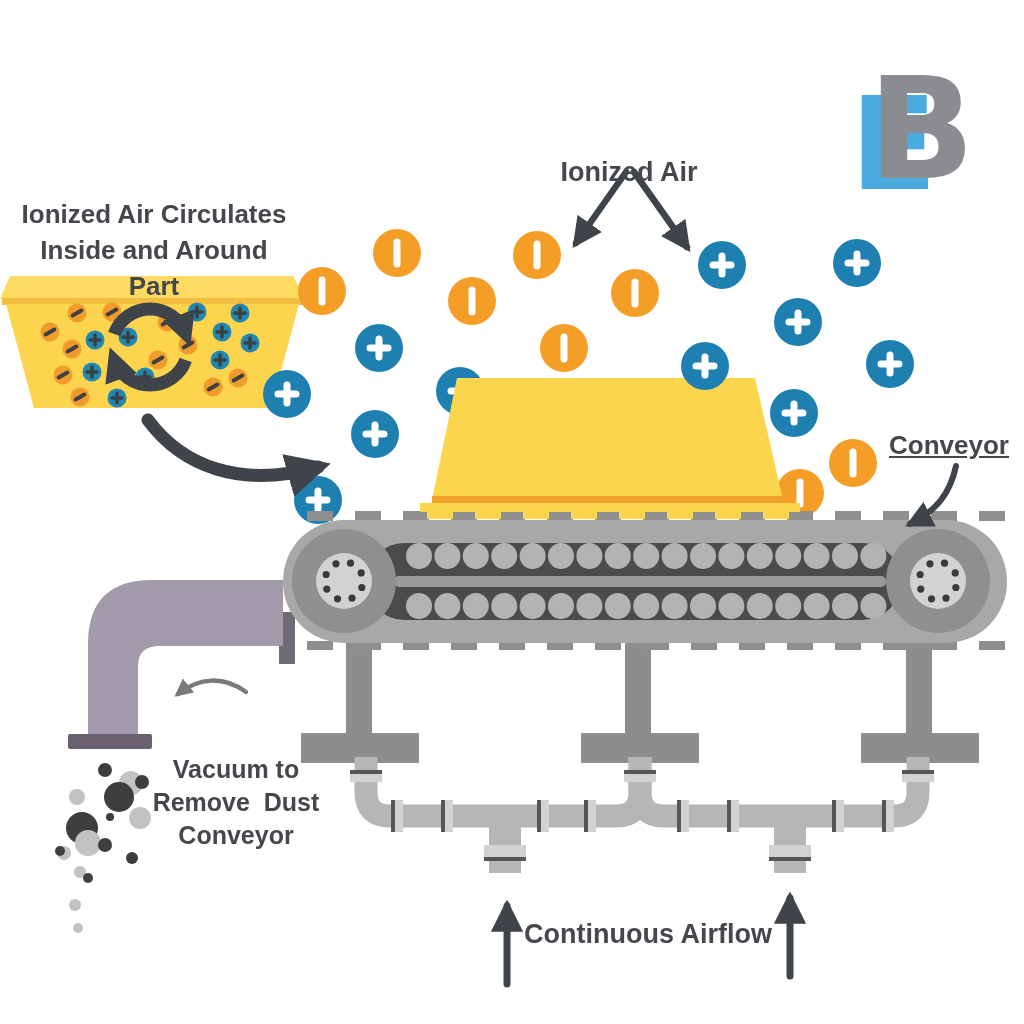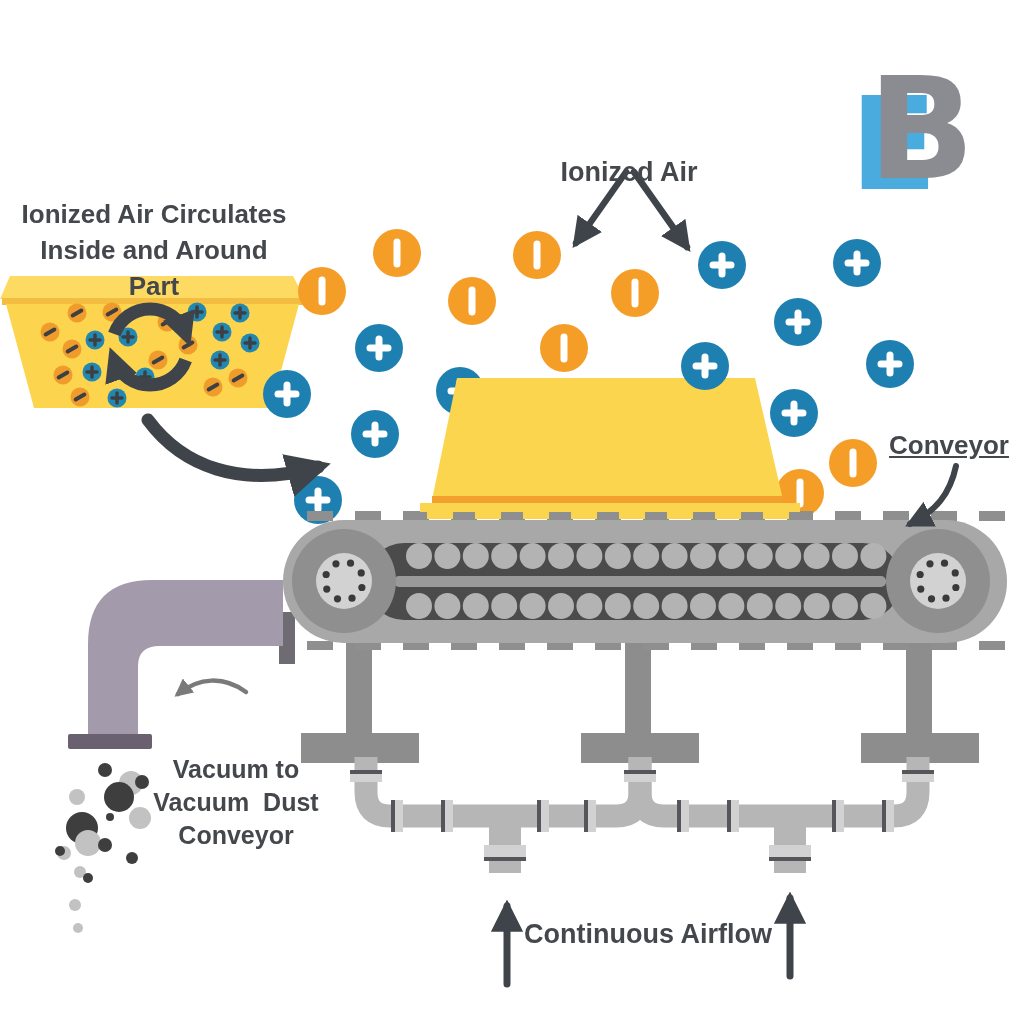--- a/index.html
+++ b/index.html
@@ -380,21 +380,21 @@
 
   <div id="title" class="lbl">
     <div>Ionized Air Circulates</div>
     <div>Inside and Around</div>
     <div>Part</div>
   </div>
   <div id="lbl-ionized" class="lbl">Ionized Air</div>
   <div id="lbl-conveyor" class="lbl">Conveyor</div>
   <div id="lbl-vacuum" class="lbl">
     <div class="pre">Vacuum to</div>
-    <div class="pre">Vacuum  Dust</div>
+    <div class="pre">Remove  Dust</div>
     <div class="pre">Conveyor</div>
   </div>
   <div id="lbl-airflow" class="lbl">Continuous Airflow</div>
 
   <svg id="logo" viewBox="0 0 130 150">
     <text class="f-logoB" x="8" y="143" font-family="DejaVu Sans, sans-serif" font-weight="bold" font-size="128">E</text>
     <text class="f-logoG" x="26" y="132" font-family="DejaVu Sans, sans-serif" font-weight="bold" font-size="140">B</text>
   </svg>
 </div>
 

